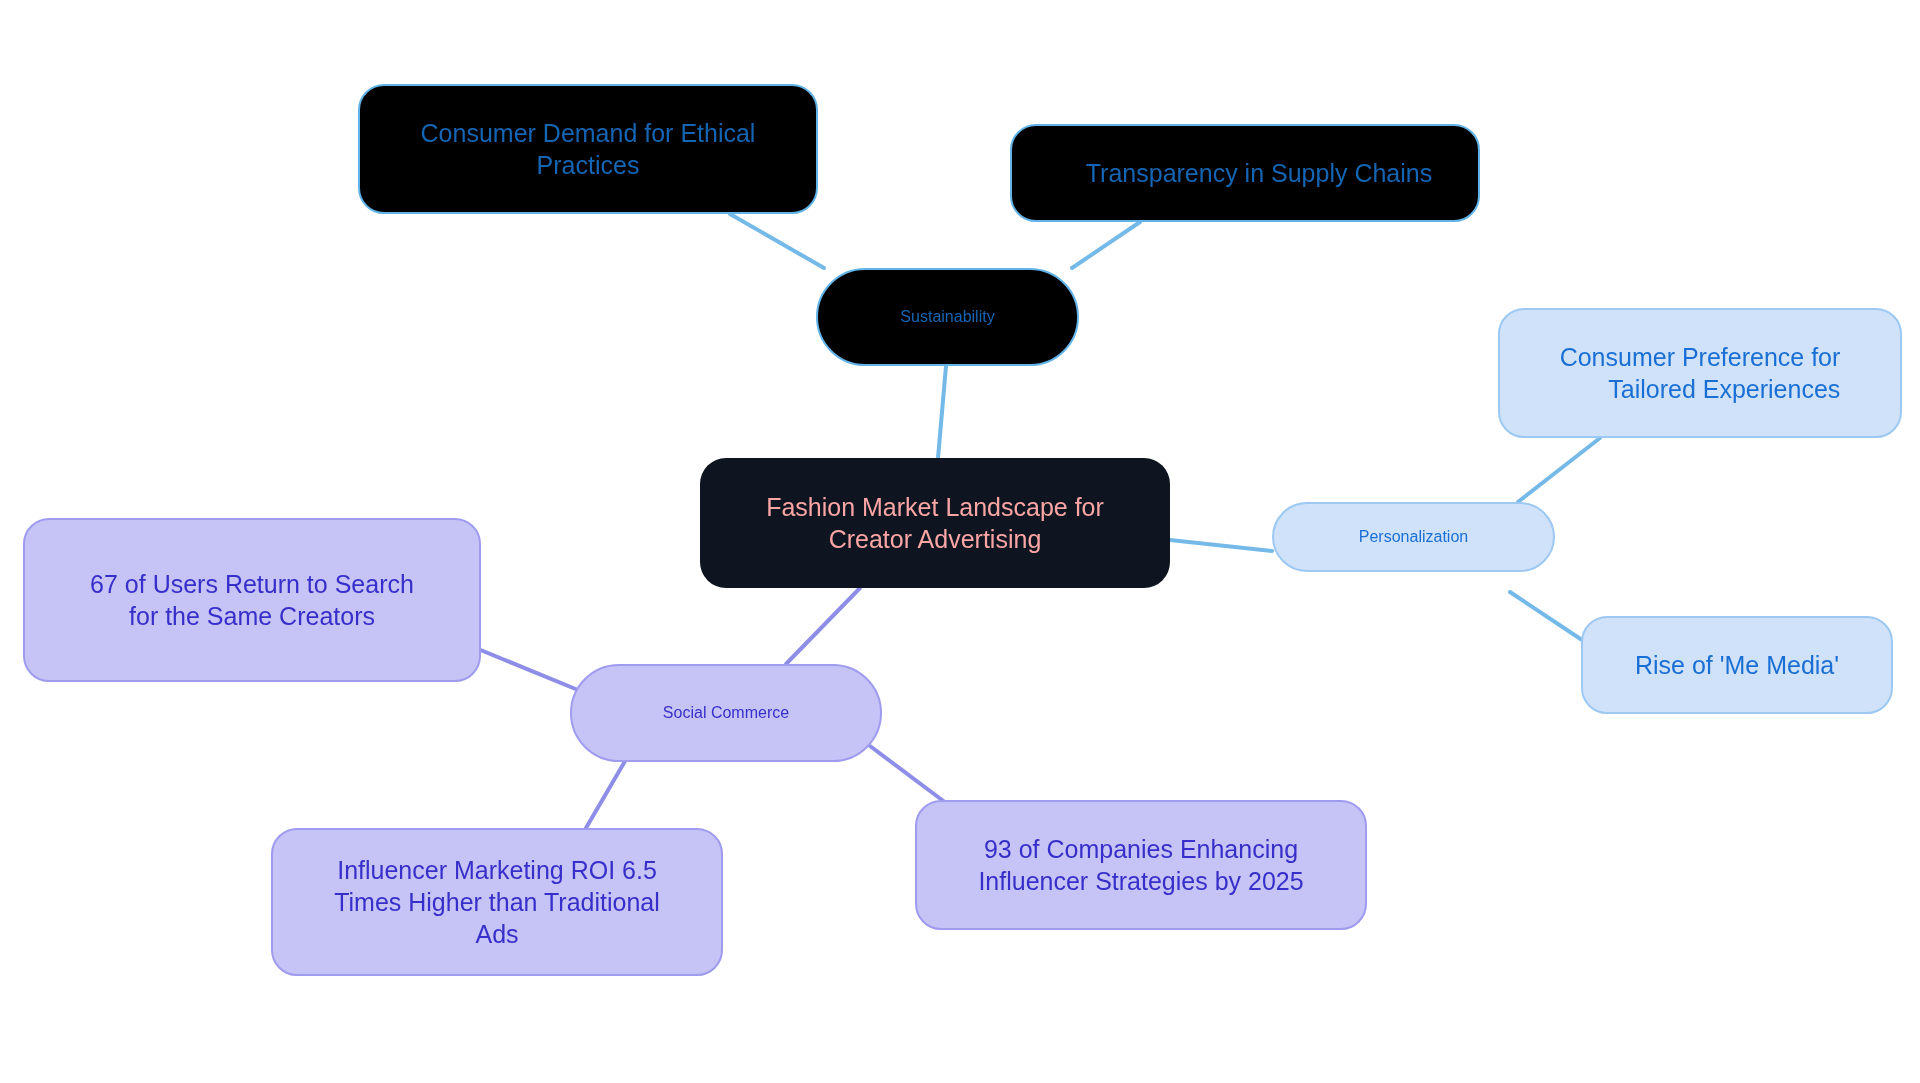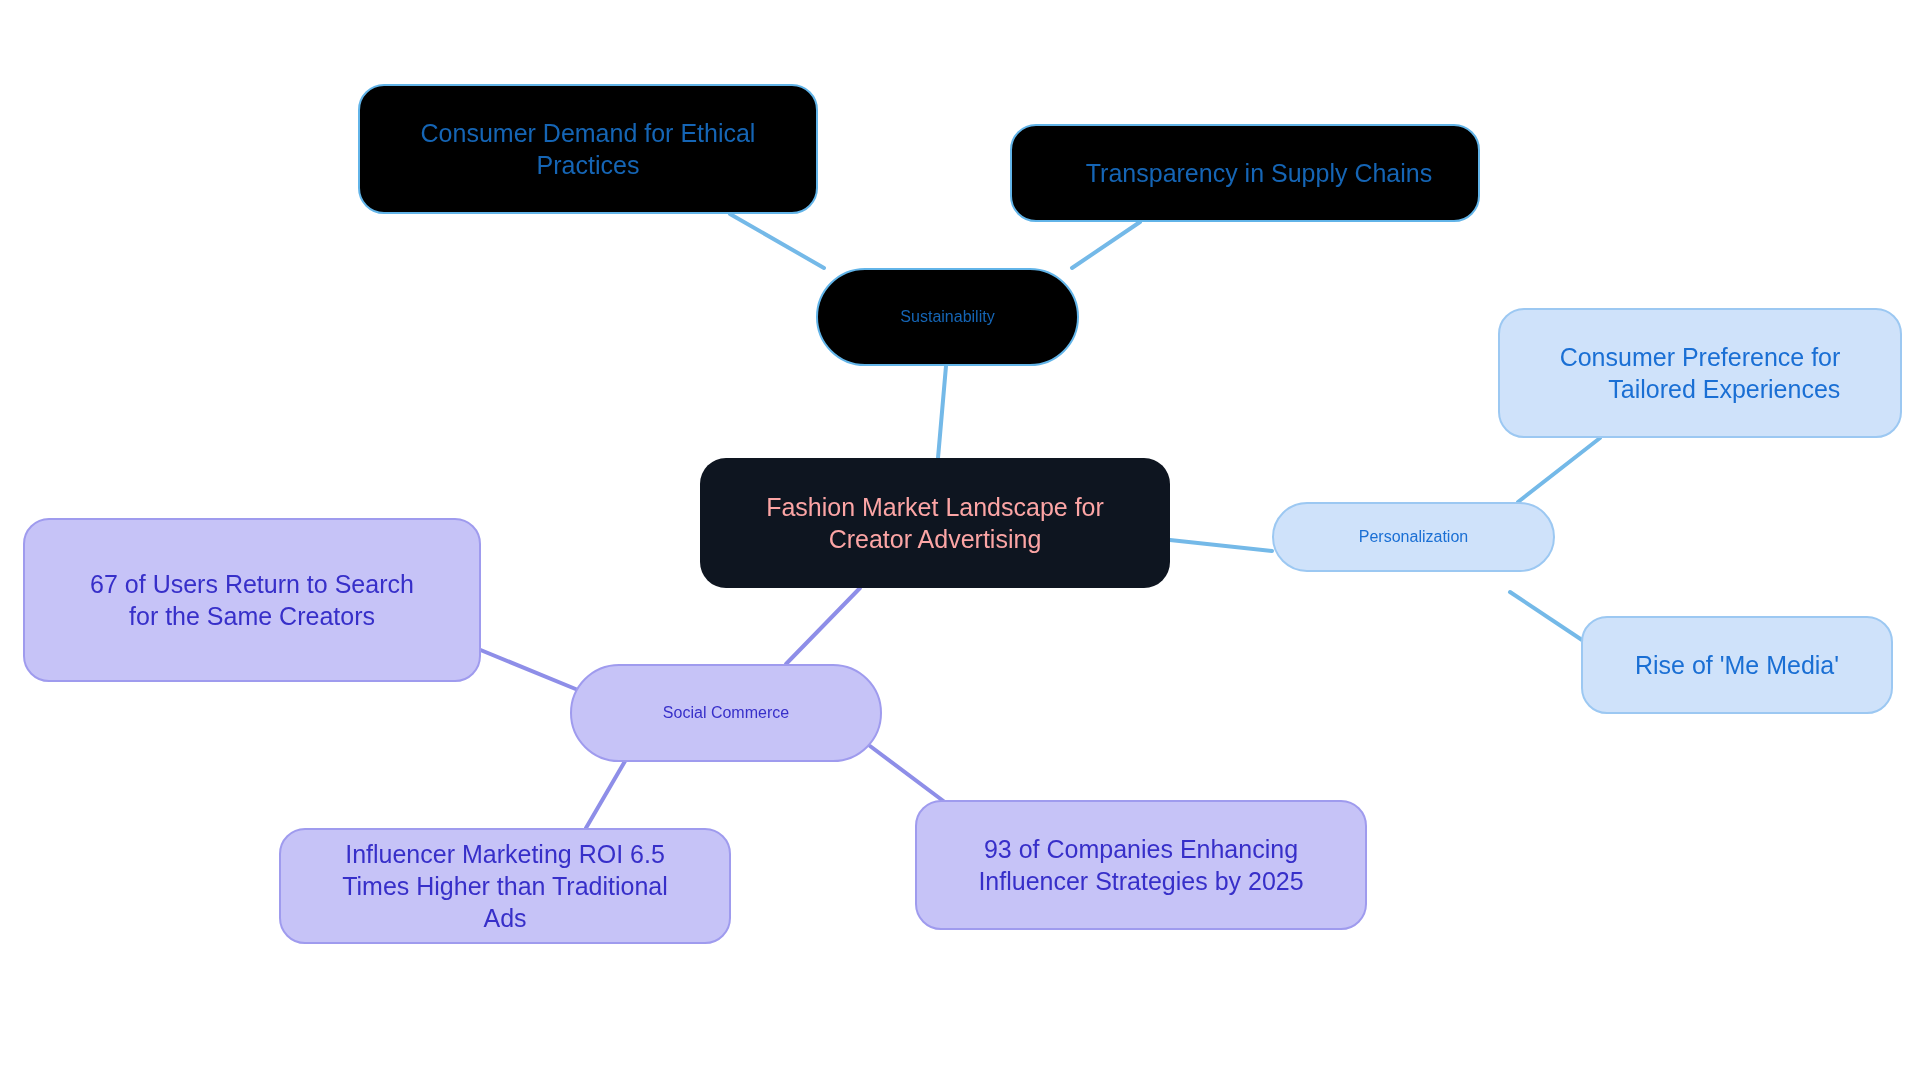--- a/index.html
+++ b/index.html
@@ -98,20 +98,20 @@
       <div class="node node-leaf theme-sky" style="left: 358px; top: 84px; width: 460px; height: 130px;"><span>Consumer Demand for Ethical
 Practices</span></div>
       <div class="node node-leaf theme-sky" style="left: 1010px; top: 124px; width: 470px; height: 98px; padding-left: 28px;"><span>Transparency in Supply Chains</span></div>
       <div class="node node-branch theme-pale" style="left: 1272px; top: 502px; width: 283px; height: 70px;"><span>Personalization</span></div>
       <div class="node node-leaf theme-pale" style="left: 1498px; top: 308px; width: 404px; height: 130px; text-align: right;"><span>Consumer Preference for
 Tailored Experiences</span></div>
       <div class="node node-leaf theme-pale" style="left: 1568px; top: 616px; width: 312px; height: 98px; margin-left: 13px;"><span>Rise of 'Me Media'</span></div>
       <div class="node node-branch theme-violet" style="left: 570px; top: 664px; width: 312px; height: 98px;"><span>Social Commerce</span></div>
       <div class="node node-leaf theme-violet" style="left: 23px; top: 518px; width: 458px; height: 164px;"><span>67 of Users Return to Search
 for the Same Creators</span></div>
-      <div class="node node-leaf theme-violet" style="left: 279px; top: 828px; width: 452px; height: 116px; justify-content: center;"><span>Influencer Marketing ROI 6.5
+      <div class="node node-leaf theme-violet" style="left: 271px; top: 828px; width: 452px; height: 148px; justify-content: center;"><span>Influencer Marketing ROI 6.5
 Times Higher than Traditional
 Ads</span></div>
       <div class="node node-leaf theme-violet" style="left: 915px; top: 800px; width: 452px; height: 130px;"><span>93 of Companies Enhancing
 Influencer Strategies by 2025</span></div>
     </div>
 
 </div>
 
 </body></html>

